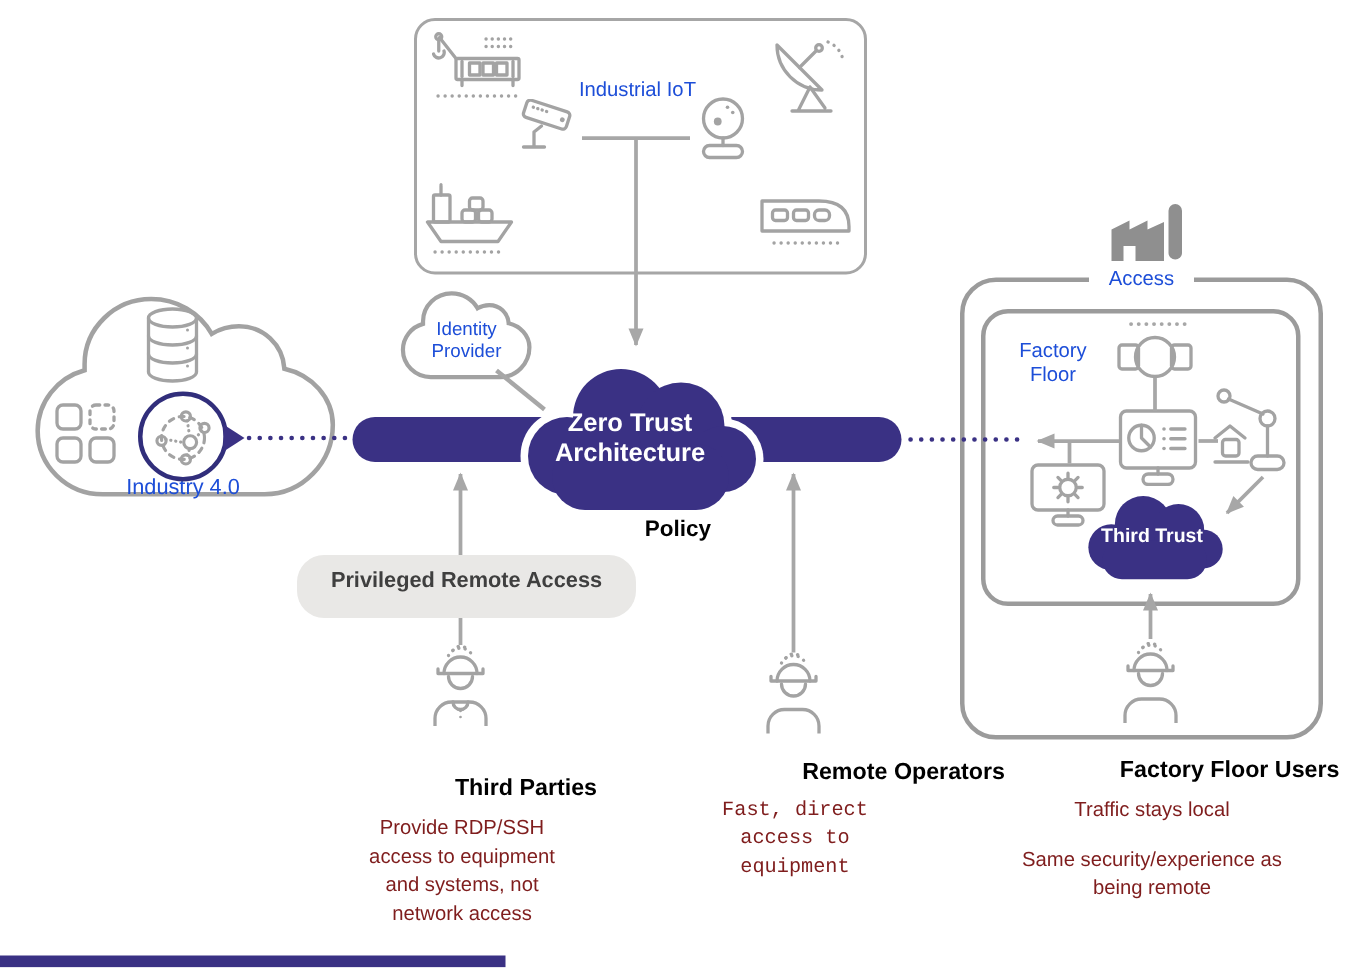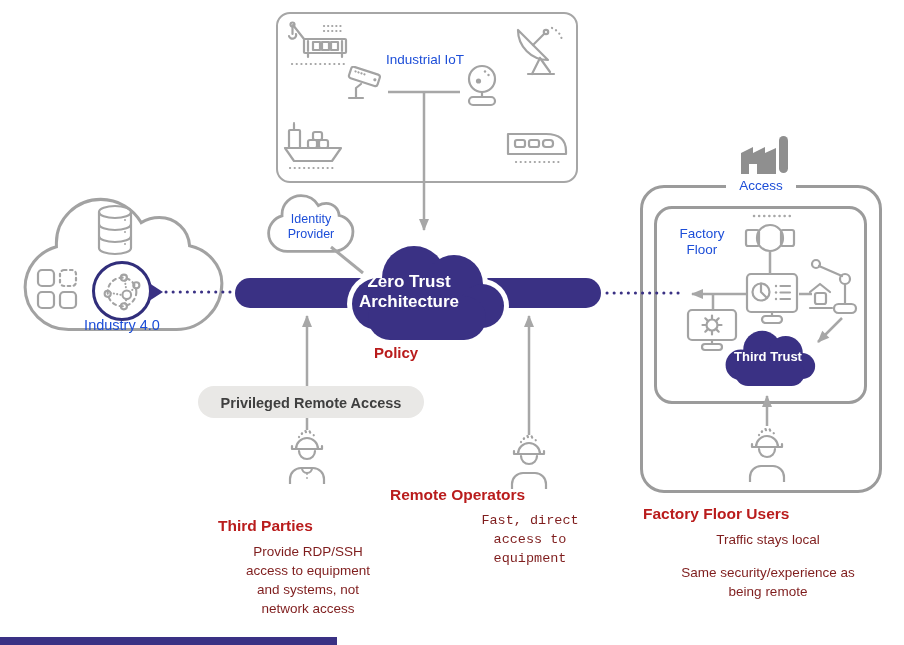--- a/index.html
+++ b/index.html
@@ -14,21 +14,21 @@
   .ic *{stroke:#a3a3a3;fill:none;stroke-width:2.2;stroke-linecap:round;stroke-linejoin:round;}
   .ic .fill{fill:#a3a3a3;stroke:none;}
   .solid *{fill:#8f8f8f;stroke:none;}
   .solid .white{fill:#ffffff;}
   .cloudline path{fill:none;stroke:#a2a2a2;}
   .cloudfill .halo *{fill:#ffffff;stroke:none;}
   .cloudfill .body *{fill:#3a3184;stroke:none;}
   
   .lbl{font-size:13.5px;line-height:1.22;text-align:center;color:#1d4ed8;}
   .cloudtxt{color:#ffffff;font-weight:bold;text-align:center;line-height:1.15;}
-  .heading{font-weight:bold;font-size:15.5px;color:#b91c1c;text-align:left;}
+  .heading{font-weight:bold;font-size:15.5px;color:#000000;text-align:right;}
   .bodytxt{font-size:13.5px;line-height:1.4;color:#7f1d1d;text-align:center;}
   .bodytxt p{margin:0 auto 14px auto;}
   #pill{background:#e9e8e6;border-radius:18px;text-align:center;
         font-weight:bold;font-size:14.5px;color:#3f3f3f;line-height:35px;z-index:3;}
   #bar{background:#3a3184;border-radius:15px;z-index:1;}
   #footer-bar{background:#3a3184;}
   .z2{z-index:2;} .z3{z-index:3;} .z4{z-index:4;}
   .onborder{background:#ffffff;padding:0 6px;z-index:3;}
   #iz-circle{width:60px;height:60px;box-sizing:border-box;border:3px solid #312e7b;
              border-radius:50%;background:#fff;display:flex;align-items:center;justify-content:center;}
@@ -155,24 +155,24 @@
       <rect x="25" y="53" width="128" height="54" rx="27"></rect>
     </g>
     <g class="body">
       <circle cx="40" cy="66" r="26"></circle>
         <circle cx="76" cy="40" r="32"></circle>
       <circle cx="116" cy="46" r="29"></circle>
         <circle cx="144" cy="68" r="22"></circle>
       <rect x="30" y="58" width="118" height="44" rx="22"></rect>
     </g>
   </svg>
-  <div class="abs cloudtxt z4" style="left:334px;top:272px;width:150px;font-size:17px;">Zero Trust Architecture</div>
+  <div class="abs cloudtxt z4" style="left:345px;top:272px;width:150px;font-size:17px;">Zero Trust Architecture</div>
   <div class="abs heading" style="left:374px;top:344px;width:100px;font-size:15px;">Policy</div>
 
-  <div class="abs" id="pill" style="left:198px;top:386px;width:226px;height:32px;">
+  <div class="abs" id="pill" style="left:198px;top:370px;width:226px;height:42px;">
     <span>Privileged Remote Access</span>
   </div>
 
   <svg class="abs solid" style="left:735px;top:136px;" width="58" height="42" viewBox="0 0 58 42">
     <rect x="44" y="0" width="9" height="37" rx="4.5"></rect>
     <path d="M6,38 V17 L18,11 V17 L30,11 V17 L41,12 V38 Z"></path>
     <rect class="white" x="14" y="28" width="8" height="10"></rect>
   </svg>
 
   <div class="abs fbox" style="left:640px;top:185px;width:236px;height:302px;"></div>
@@ -291,21 +291,21 @@
     <path d="M7,54 v-5 a11,11 0 0 1 11,-11 h12 a11,11 0 0 1 11,11 v5"></path>
   </svg>
 
   <div class="abs" style="left:218px;top:505px;width:180px;margin-top:12px;">
     <div class="heading">Third Parties</div>
     <div class="bodytxt" style="margin-top:8px;">
       <p style="max-width:142px;">Provide RDP/SSH access to equipment and systems, not network access</p>
     </div>
   </div>
 
-  <div class="abs" style="left:390px;top:486px;width:280px;">
+  <div class="abs" style="left:390px;top:506px;width:280px;">
     <div class="heading">Remote Operators</div>
     <div class="bodytxt" style="margin-top:8px;">
       <p style="max-width:132px;font-family:Liberation Mono, monospace;">Fast, direct access to equipment</p>
     </div>
   </div>
 
   <div class="abs" style="left:643px;top:505px;width:250px;">
     <div class="heading">Factory Floor Users</div>
     <div class="bodytxt" style="margin-top:8px;">
       <p>Traffic stays local</p>

